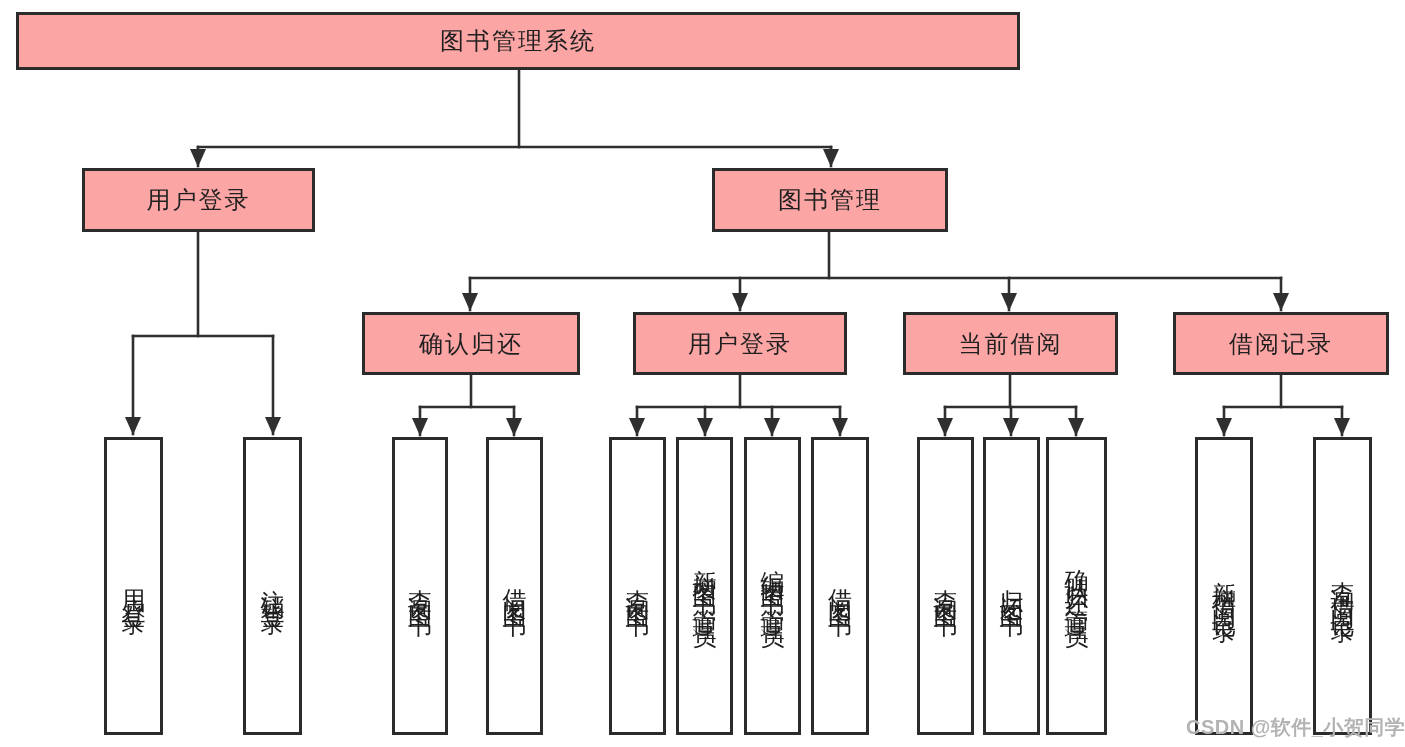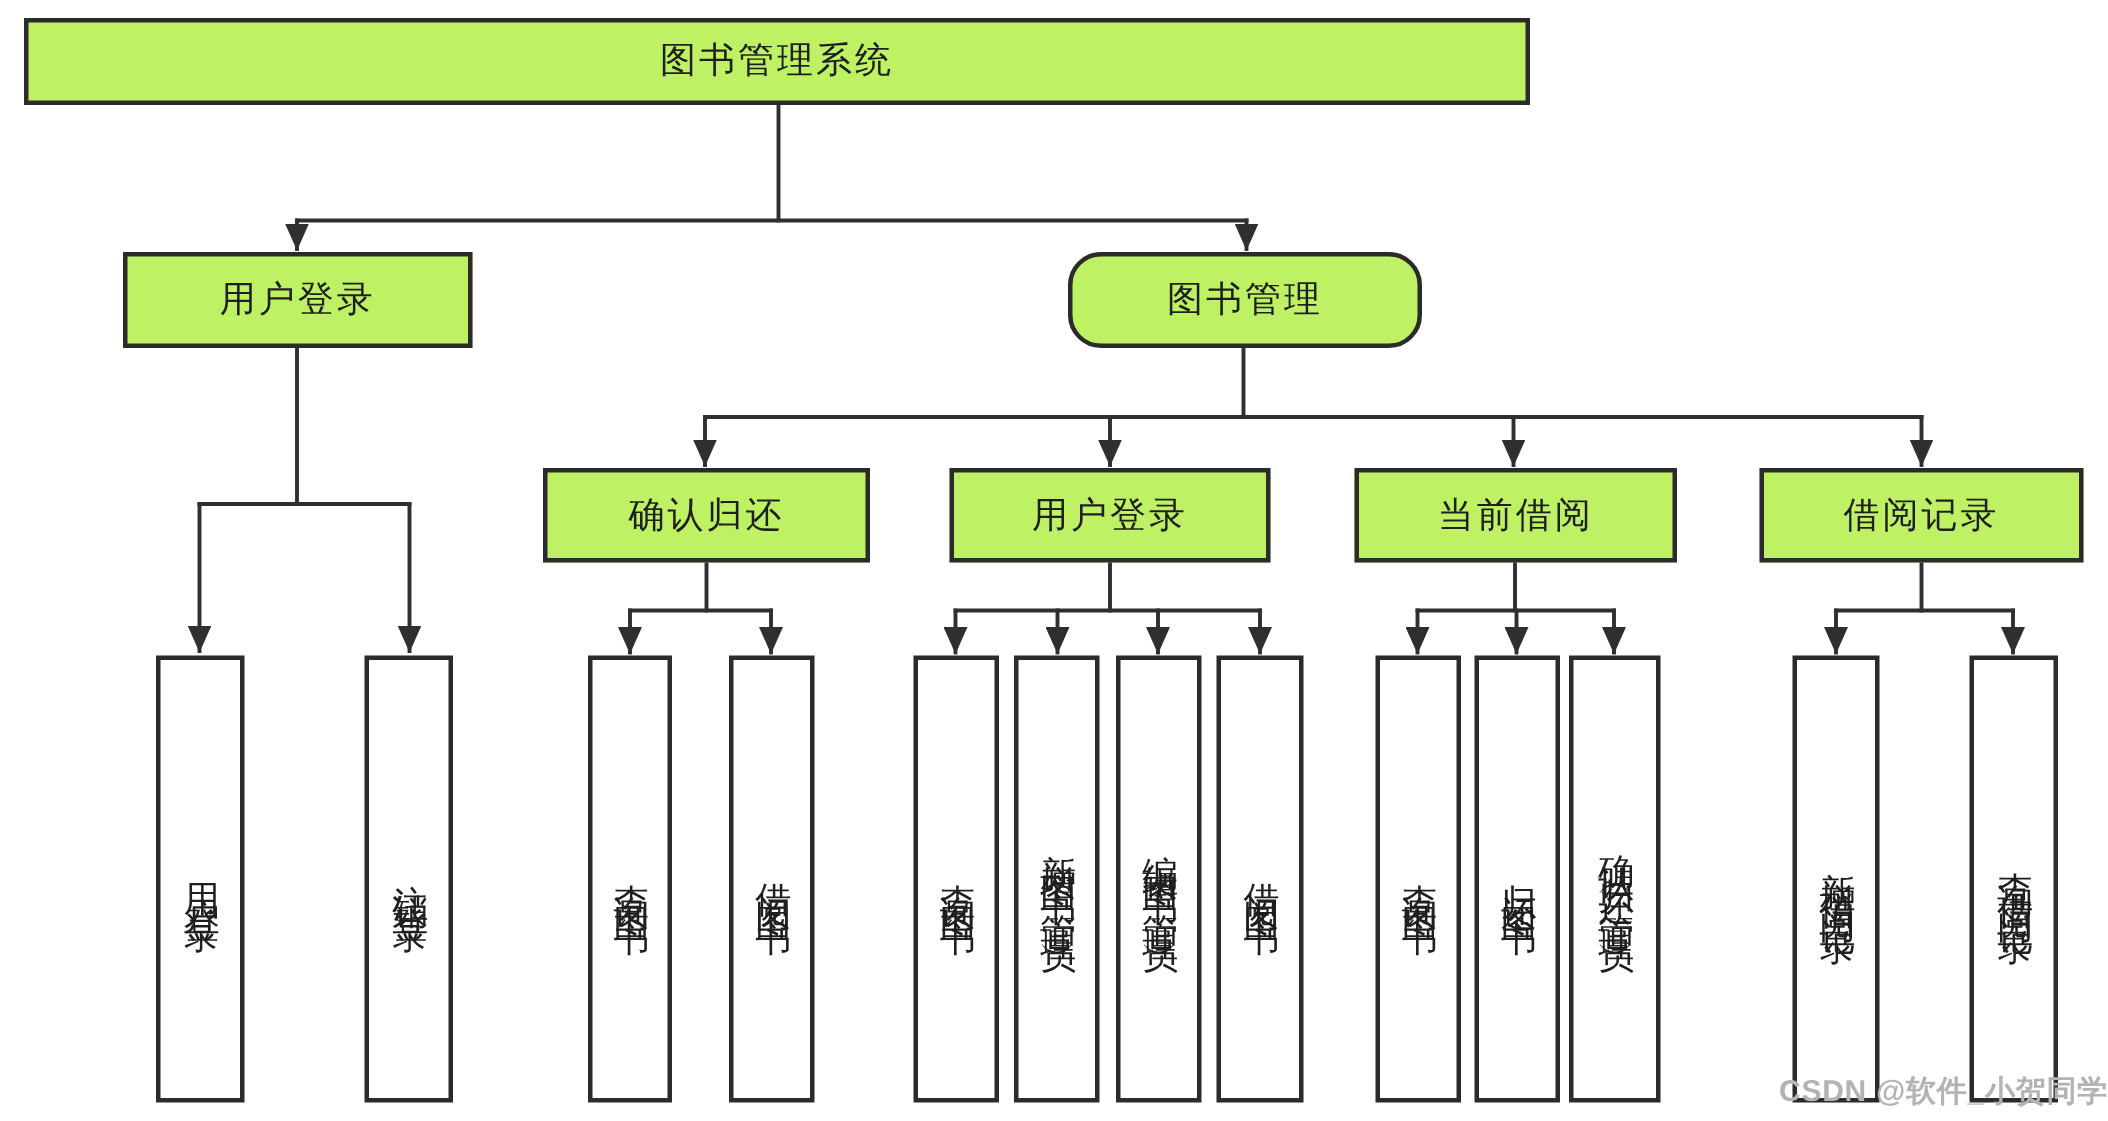--- a/index.html
+++ b/index.html
@@ -1,19 +1,19 @@
 <!DOCTYPE html>
 <html><head>
 <meta charset="utf-8">
 <style>
   html,body{margin:0;padding:0;background:#ffffff;}
   body{width:1405px;height:747px;position:relative;overflow:hidden;
        font-family:"Liberation Sans","DejaVu Sans",sans-serif;color:#1f1f1f;}
   #canvas{position:absolute;inset:0;width:1405px;height:747px;}
-  .hbox{position:absolute;box-sizing:border-box;background:#bef264;
+  .hbox{position:absolute;box-sizing:border-box;background:#fca5a5;
         border:3px solid #2b2b2b;display:flex;align-items:center;justify-content:center;
         font-size:24px;letter-spacing:2px;line-height:1;white-space:nowrap;z-index:2;}
   .vbox{position:absolute;box-sizing:border-box;background:#ffffff;top:437px;height:298px;
         border:3px solid #2b2b2b;display:flex;align-items:center;justify-content:center;
         font-size:24px;z-index:2;}
   .vbox .vtext{writing-mode:vertical-lr;text-orientation:mixed;
         letter-spacing:8px;line-height:1;white-space:nowrap;}
   svg.wires{position:absolute;left:0;top:0;z-index:1;pointer-events:none;}
   .watermark{position:absolute;left:1186px;top:714px;z-index:10;
         font-size:20px;letter-spacing:0.5px;color:#b3b3b3;white-space:nowrap;font-weight:bold;}
@@ -73,21 +73,21 @@
     </g>
   </svg>
 
   <div class="hbox" style="left:16px;top:12px;width:1004px;height:58px;">
     <span>图书管理系统</span>
   </div>
 
   <div class="hbox" style="left:82px;top:168px;width:233px;height:64px;">
     <span>用户登录</span>
   </div>
-  <div class="hbox" style="left:712px;top:168px;width:236px;height:64px;border-radius:22px;">
+  <div class="hbox" style="left:712px;top:168px;width:236px;height:64px;">
     <span>图书管理</span>
   </div>
 
   <div class="hbox" style="left:362px;top:312px;width:218px;height:63px;">
     <span>确认归还</span>
   </div>
   <div class="hbox" style="left:633px;top:312px;width:214px;height:63px;">
     <span>用户登录</span>
   </div>
   <div class="hbox" style="left:903px;top:312px;width:215px;height:63px;">

